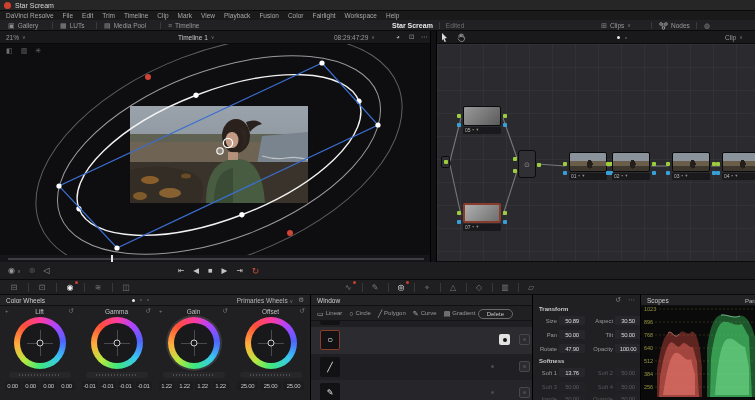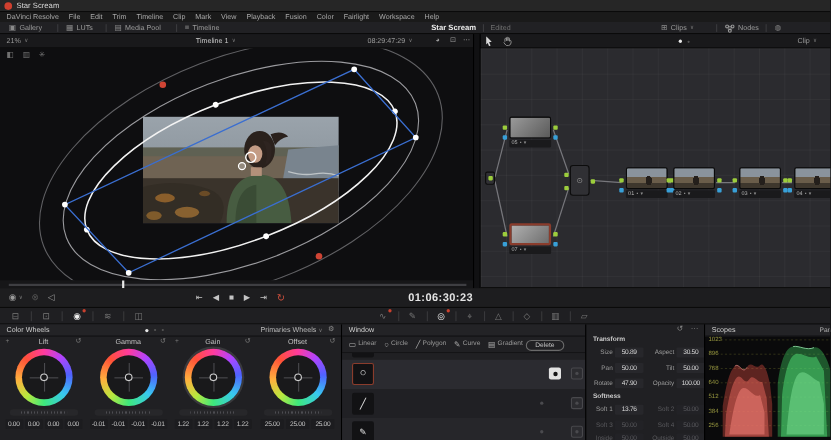--- a/index.html
+++ b/index.html
@@ -432,23 +432,20 @@
     <span class="glyph" style="color:#555">⊗</span>
     <span class="glyph">◁</span>
   </div>
   <div id="tc-center">
     <span class="glyph">⇤</span>
     <span class="glyph">◀</span>
     <span class="glyph">■</span>
     <span class="glyph">▶</span>
     <span class="glyph">⇥</span>
     <span class="glyph loop">↻</span>
-  </div>
-  <div id="rec-tc">
-    <span>01:06:30:23</span>
   </div>
 </div>
 
 <div id="palettebar" class="abs">
   <div class="pal" style="left:4px">
       <span class="glyph">⊟</span>
     </div>
   <div class="psep" style="left:28px"></div>
   <div class="pal" style="left:32px">
       <span class="glyph">⊡</span>

